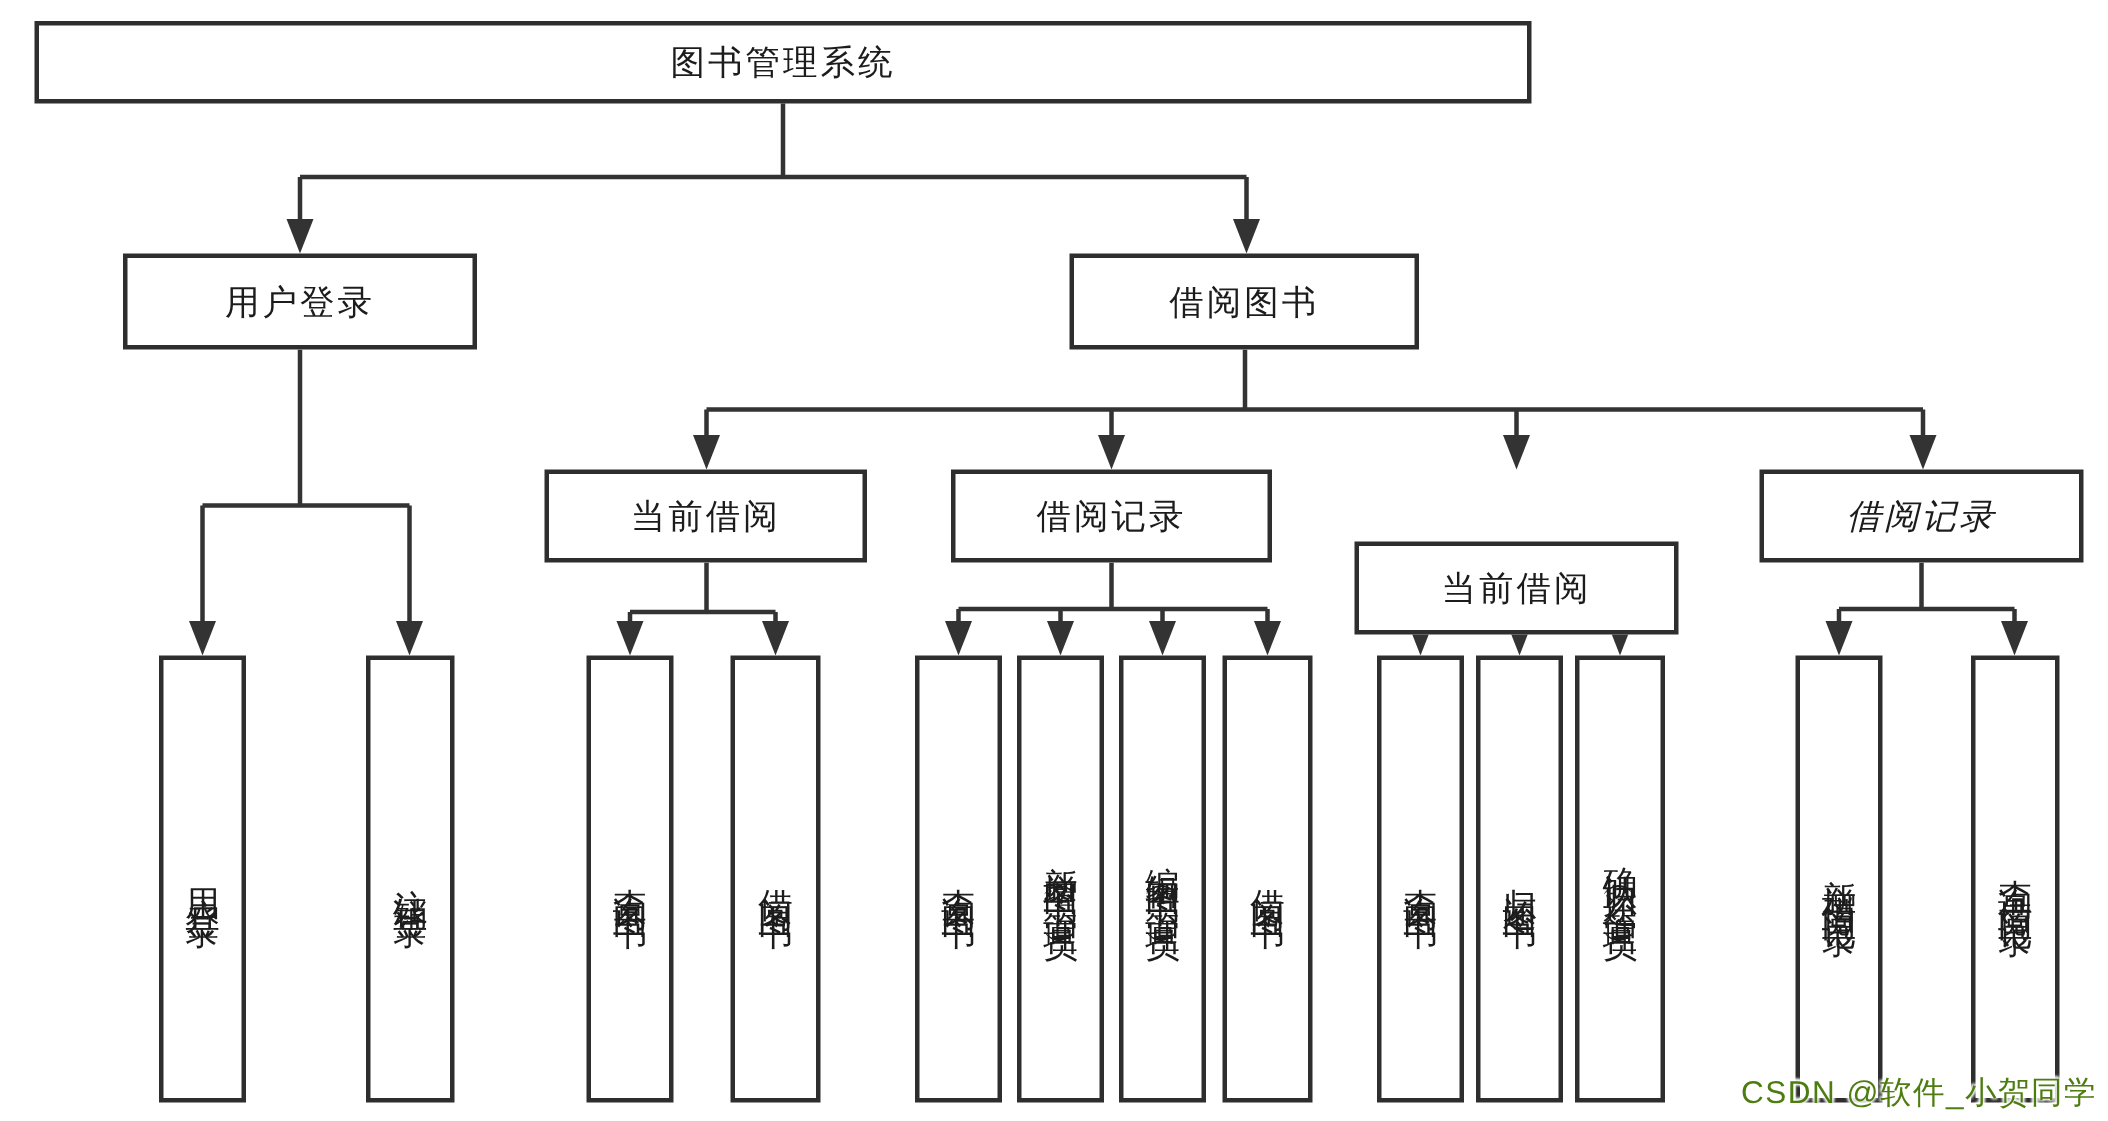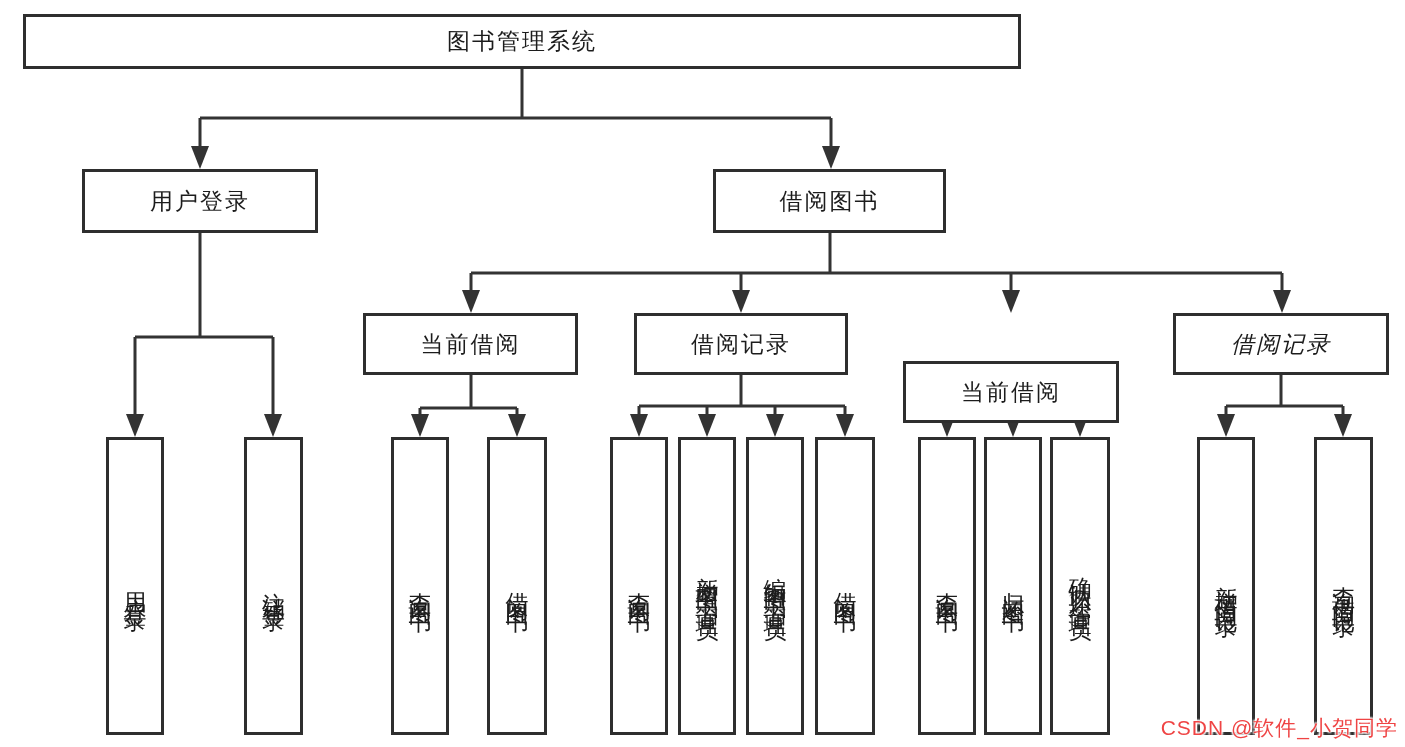--- a/index.html
+++ b/index.html
@@ -156,15 +156,15 @@
     <span>确认归还（管理员）</span>
   </div>
 
   <div class="box vbox" style="left:1196px; top:437px; width:58px; height:298px;">
     <span>新增借阅记录</span>
   </div>
   <div class="box vbox" style="left:1313px; top:437px; width:59px; height:298px;">
     <span>查询借阅记录</span>
   </div>
 
-  <div class="watermark" style="color: #ef4444;">CSDN @软件_小贺同学</div>
+  <div class="watermark" style="color: #4d7c0f;">CSDN @软件_小贺同学</div>
 
 </div>
 
 </body></html>

